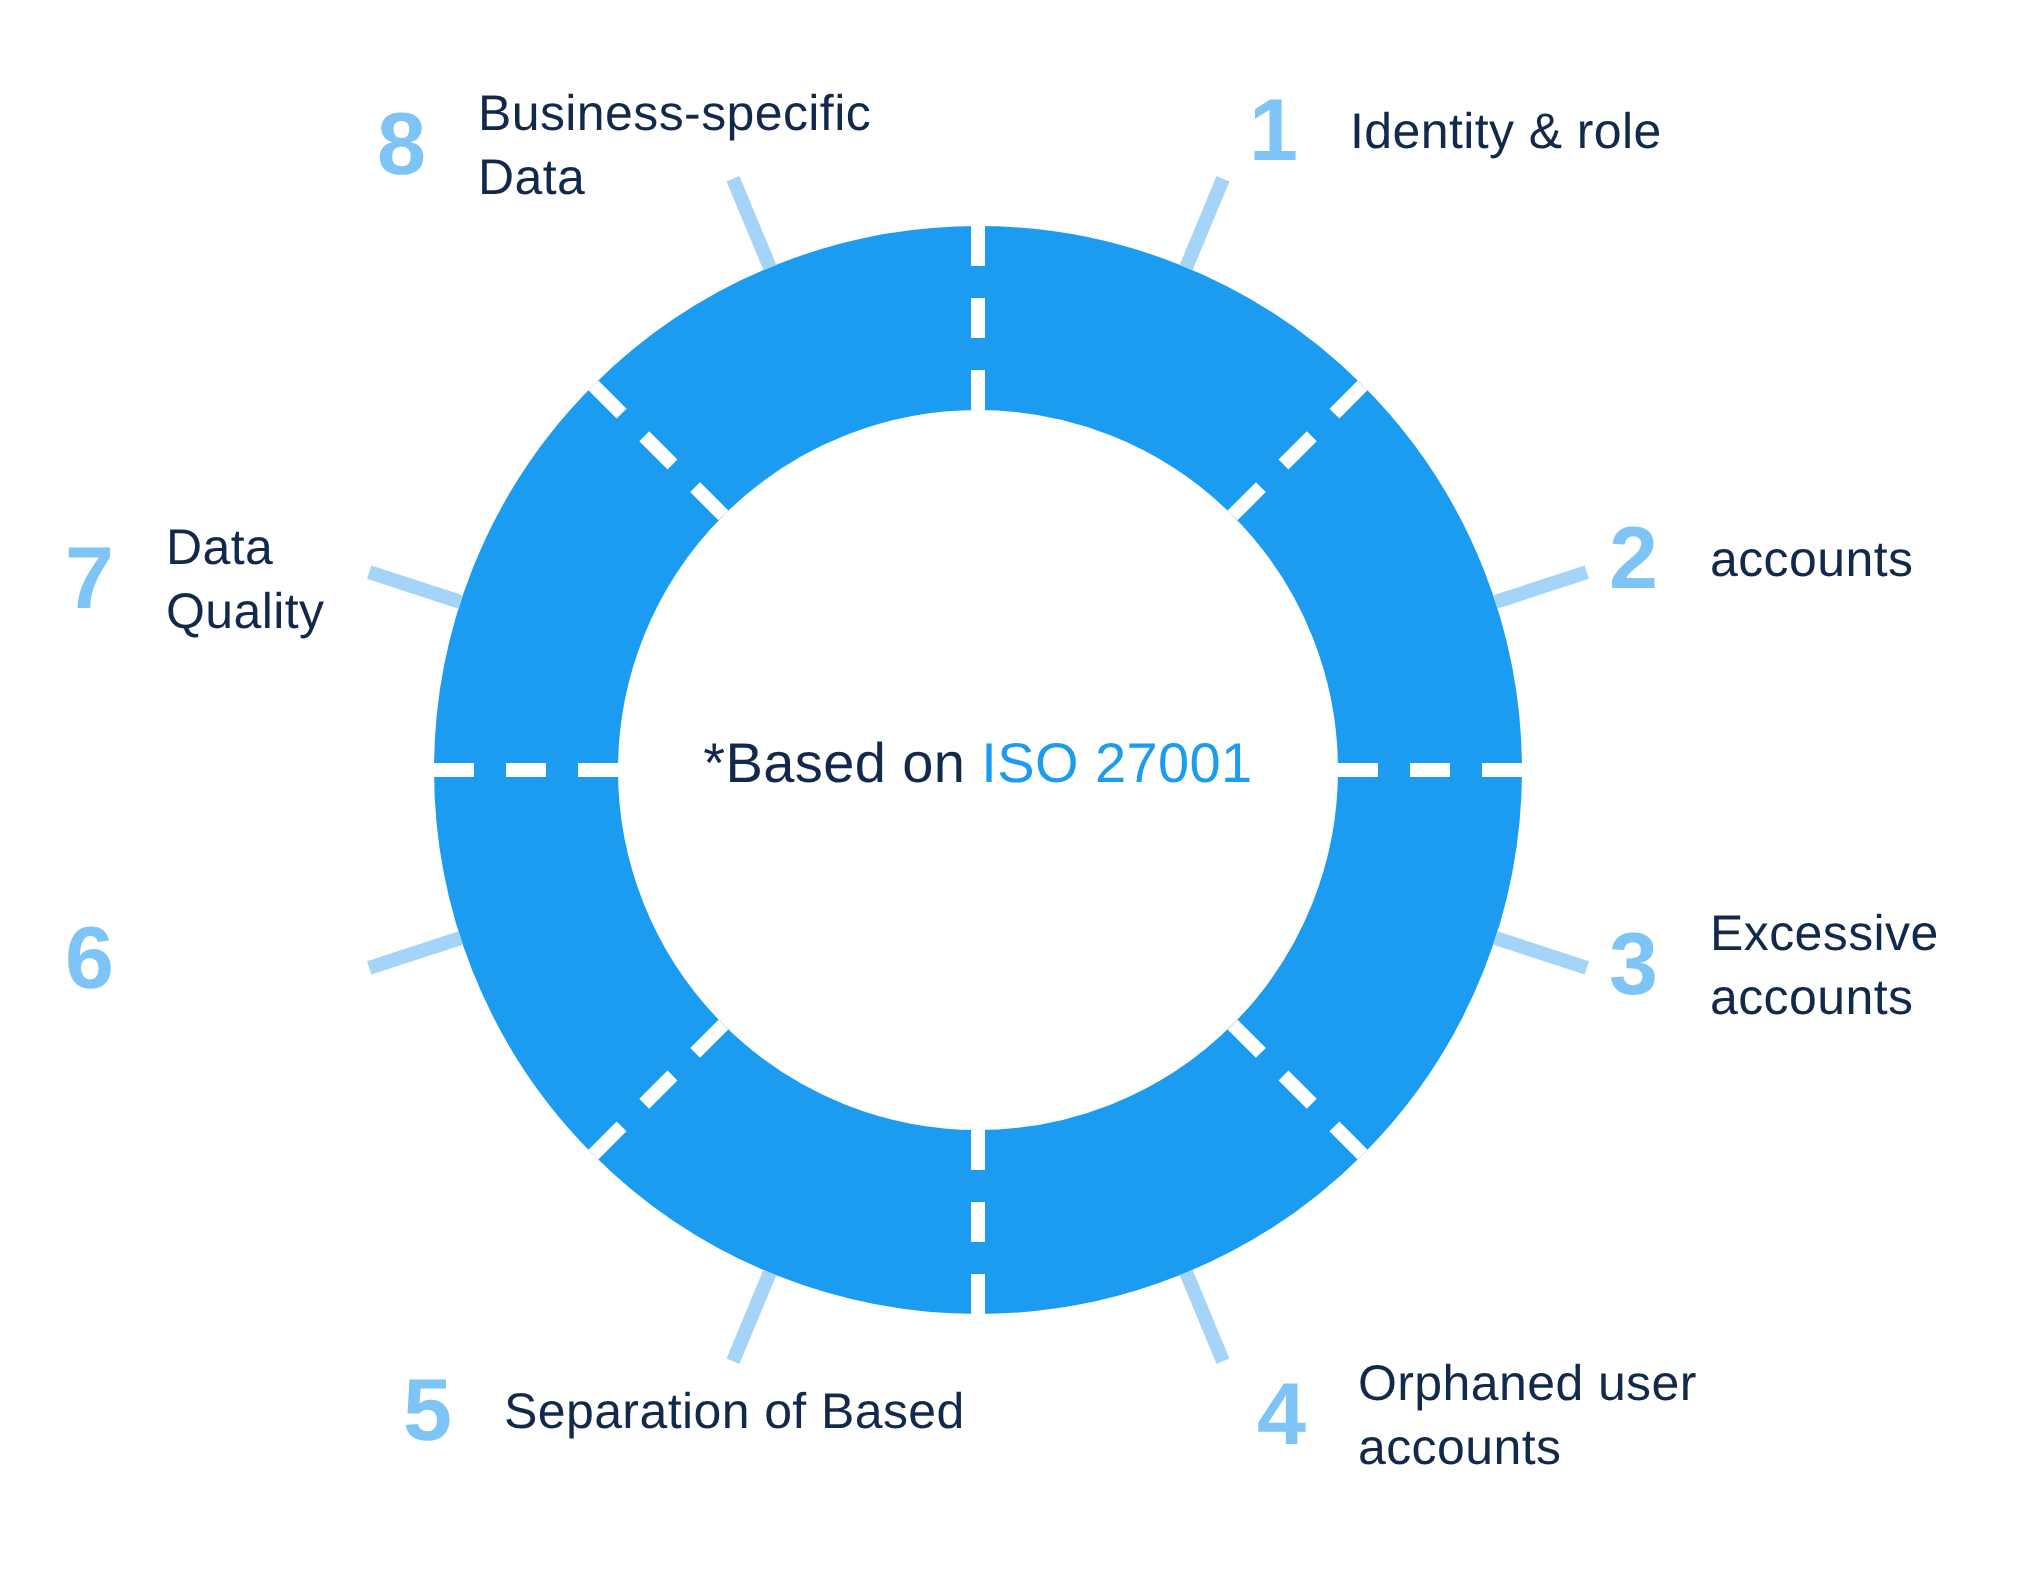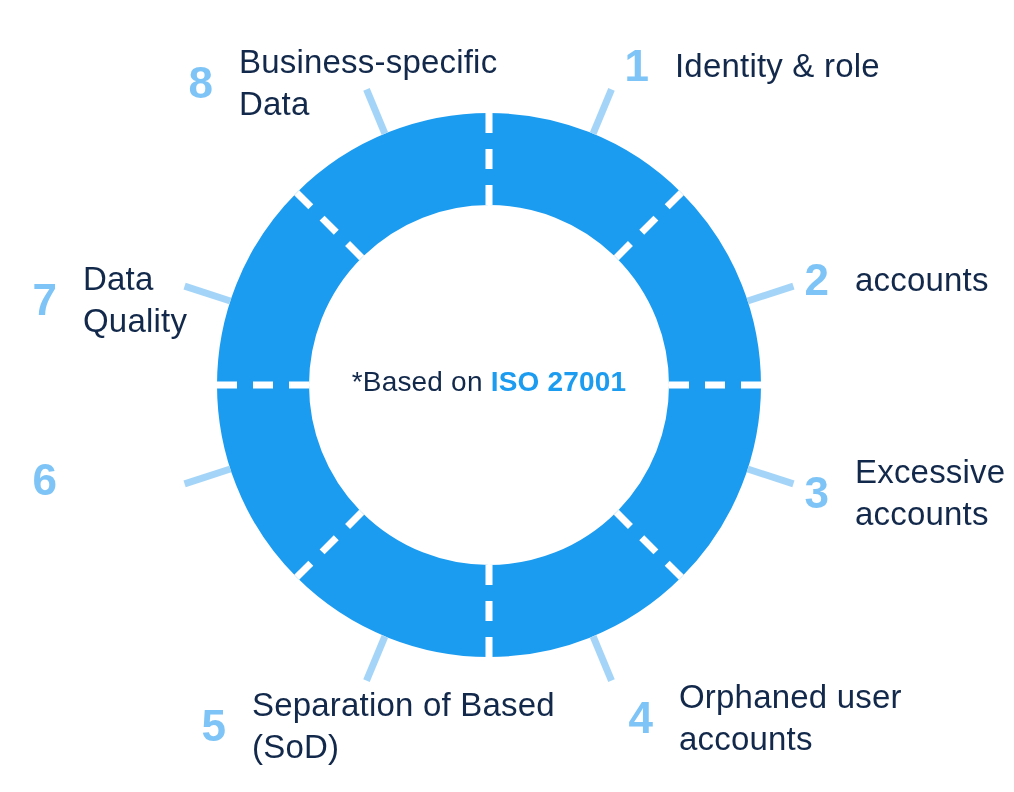--- a/index.html
+++ b/index.html
@@ -38,40 +38,40 @@
     text-align:center;
     font-size:44px;
     font-weight:bold;
     line-height:1;
     color:var(--number);
     letter-spacing:0.5px;
   }
   .lbl{
     display:flex;
     flex-direction:column;
-    font-size:33px;
+    font-size:25px;
     line-height:1.28;
     color:var(--label-text);
     letter-spacing:0.2px;
     white-space:nowrap;
   }
   .center-text{
     position:absolute;
     left:239px;
     top:366px;
     width:500px;
     text-align:center;
     font-size:28px;
     color:var(--label-text);
     letter-spacing:0.2px;
     white-space:nowrap;
   }
   .center-text .hl{
     color:var(--center-highlight);
-    font-weight:bold;
+    font-weight:normal;
   }
   
   .item-1{left:616px;top:44px;}
   .item-2{left:796px;top:258px;}
   .item-3{left:796px;top:451px;}
   .item-4{left:620px;top:676px;}
   .item-5{left:193px;top:684px;}
   .item-6{left:24px;top:458px;}
   .item-7{left:24px;top:258px;}
   .item-8{left:180px;top:41px;}
@@ -137,21 +137,20 @@
     <span class="lbl">
       <span>Orphaned user</span>
       <span>accounts</span>
     </span>
   </div>
 
   <div class="item item-5">
     <span class="num">5</span>
     <span class="lbl">
       <span>Separation of Based</span>
-      <span>(SoD)</span>
     </span>
   </div>
 
   <div class="item item-6">
     <span class="num">6</span>
   </div>
 
   <div class="item item-7">
     <span class="num">7</span>
     <span class="lbl">

